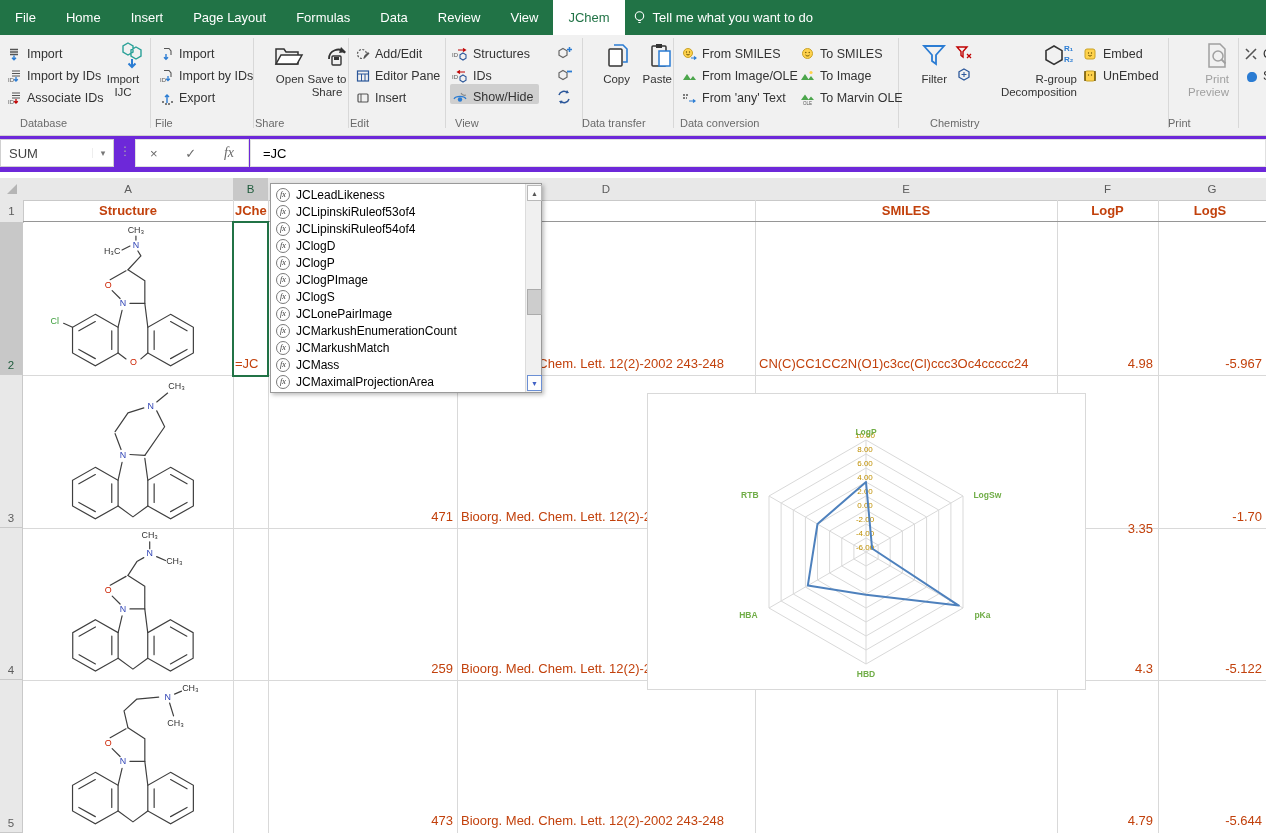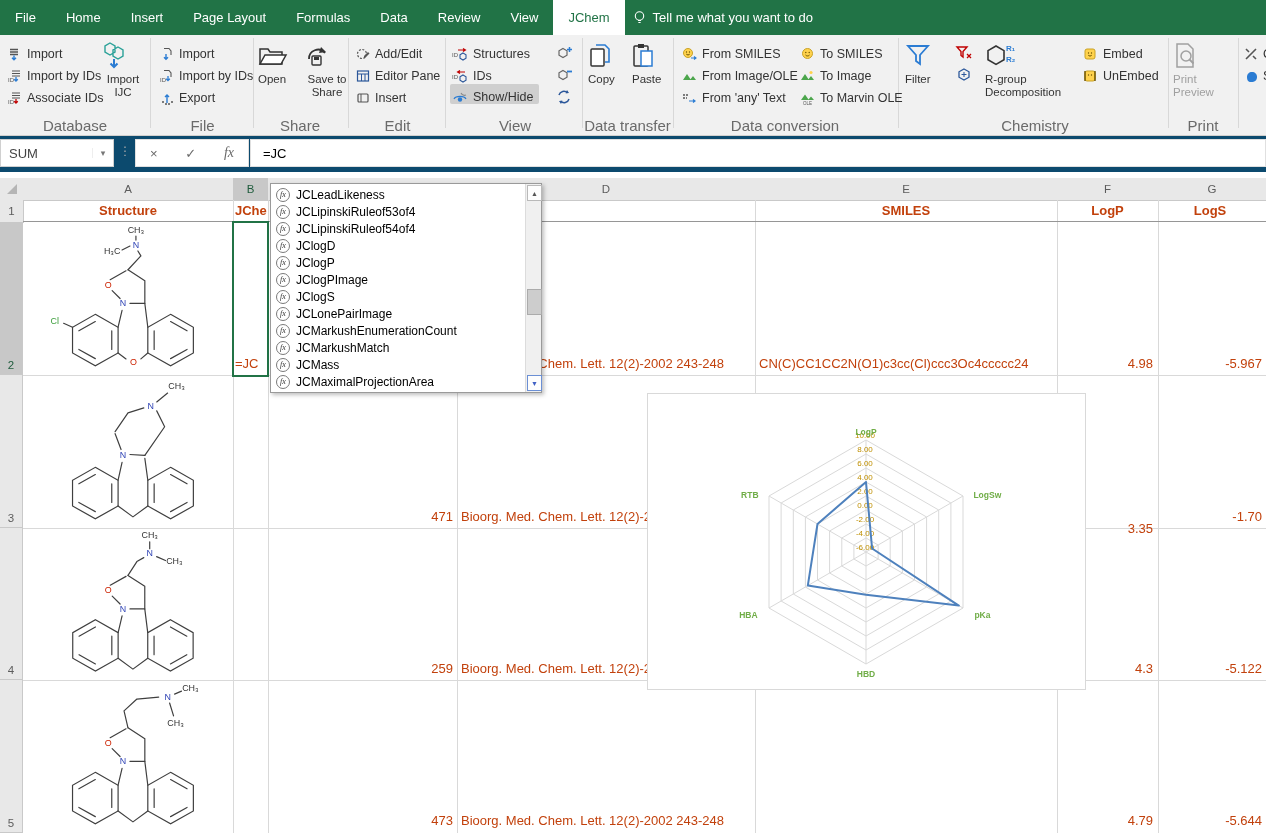--- a/index.html
+++ b/index.html
@@ -8,30 +8,30 @@
   
   #tabbar{position:absolute;left:0;top:0;width:1266px;height:35px;background:#217346;
           display:flex;align-items:stretch;}
   .tab{color:#fff;font-size:13px;display:flex;align-items:center;padding:0 15px;cursor:default;}
   .tab.active{background:#fff;color:#217346;}
   #tellme{display:flex;align-items:center;color:#fff;font-size:13px;padding-left:8px;gap:7px;}
   
   #ribbon{position:absolute;left:0;top:35px;width:1266px;height:100px;background:#f1f1f1;
           border-bottom:1px solid #d2d0ce;}
   .gsep{position:absolute;top:3px;height:90px;width:1px;background:#d8d8d8;}
-  .glabel{position:absolute;top:82px;font-size:15px;color:#6a6a6a;text-align:center;}
+  .glabel{position:absolute;top:82px;font-size:11px;color:#6a6a6a;}
   .sbtn{position:absolute;height:20px;display:flex;align-items:flex-end;gap:5px;font-size:12.5px;color:#333;white-space:nowrap;}
   .sbtn svg{flex:0 0 auto;}
   .bigbtn{position:absolute;top:4px;width:46px;height:74px;display:flex;flex-direction:column;
-          align-items:flex-start;font-size:11.5px;color:#333;text-align:center;line-height:13px;}
+          align-items:flex-end;font-size:11.5px;color:#333;text-align:center;line-height:13px;}
   .bigbtn .bicon{height:34px;display:flex;align-items:center;justify-content:center;}
   .hl{background:#cfcfcf;border-radius:2px;}
   .gray{color:#a0a0a0;}
   
-  #fbar{position:absolute;left:0;top:136px;width:1266px;height:36px;background:#0c4a6e;
+  #fbar{position:absolute;left:0;top:136px;width:1266px;height:36px;background:#6d28d9;
         border-bottom:1px solid #0f766e;}
   #namebox{position:absolute;left:0;top:3px;width:112px;height:26px;background:#fff;
            border:1px solid #d0d0d0;display:flex;align-items:center;font-size:13px;color:#444;}
   #namebox .nm{flex:1;padding-left:8px;}
   #namebox .arr{width:20px;color:#777;font-size:9px;text-align:center;border-left:1px solid #eee;}
   #fdots{position:absolute;left:119px;top:8px;color:#aaa;font-size:12px;letter-spacing:0;}
   #fbtns{position:absolute;left:135px;top:3px;width:112px;height:26px;background:#fff;border:1px solid #e0e0e0;
          display:flex;align-items:center;justify-content:space-around;color:#696969;}
   #fbtns .fb{font-size:13px;}
   #fbtns .fx{font-style:italic;font-family:"Liberation Serif",serif;font-size:14px;}

